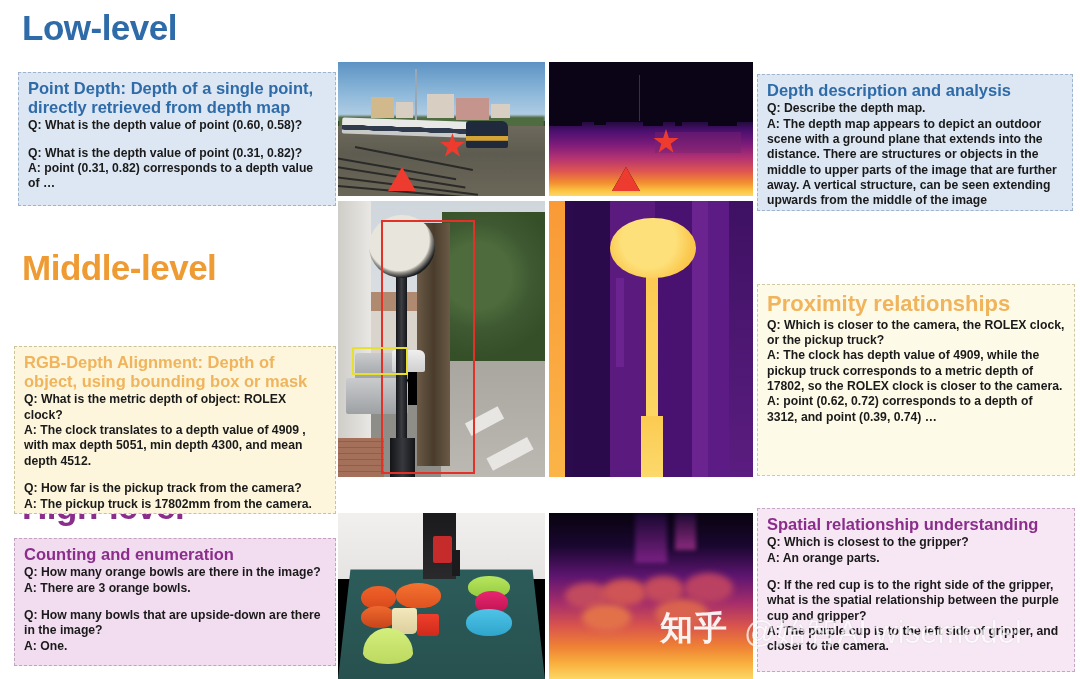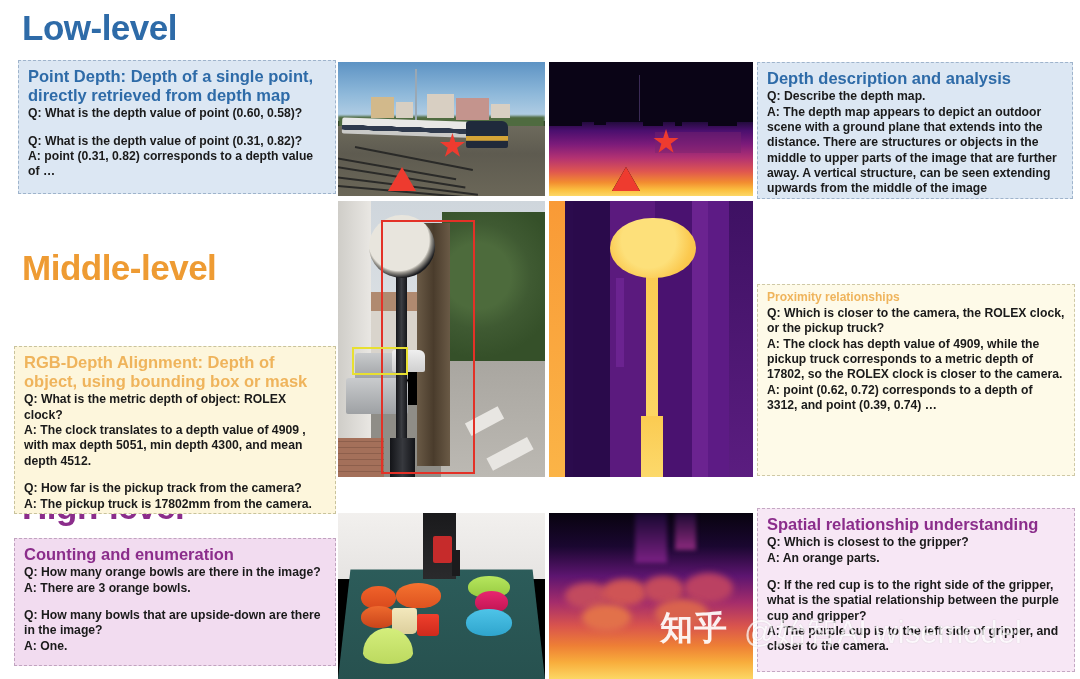--- a/index.html
+++ b/index.html
@@ -36,32 +36,32 @@
   }
   .card p {
     font-size: 12.2px;
     line-height: 1.26;
     color: #1a1a1a;
     font-weight: 600;
   }
   .card p.gap { margin-top: 12px; }
 
   
-  .card.blue { background: #DCE7F3; border-color: #9fb4cc; }
+  .card.blue { background: #DCE7F3; border-color: #9fb4cc; margin-top: 12px; }
   .card.blue .card-title { color: #2E6BA8; font-size: 16.5px; }
   
   .card.yellow { background: #FDF6DC; border-color: #c9c39c; margin-top: 40px; }
   .card.yellow .card-title { color: #EFB45C; font-size: 16.5px; }
   
   .card.pink { background: #F2DCF0; border-color: #c0a3bf; }
   .card.pink .card-title { color: #8B2D8B; font-size: 16.5px; }
   .card.pink-light { background: #F7E7F5; border-color: #c4a8c3; }
   .card.pink-light .card-title { color: #8B2D8B; font-size: 16.5px; }
   .card.yellow-light { background: #FEFAE8; border-color: #cfc9a6; }
-  .card.yellow-light .card-title { color: #EFB45C; font-size: 12px; }
+  .card.yellow-light .card-title { color: #EFB45C; font-size: 22px; }
 
   
   #card-point-depth  { left: 18px;  top: 60px;  width: 318px; height: 134px; }
   #card-depth-desc   { left: 757px; top: 62px;  width: 316px; height: 137px; }
   #card-rgbd         { left: 14px;  top: 306px; width: 322px; height: 168px; }
   #card-proximity    { left: 757px; top: 284px; width: 318px; height: 192px; }
   #card-counting     { left: 14px;  top: 538px; width: 322px; height: 128px; }
   #card-spatial      { left: 757px; top: 508px; width: 318px; height: 164px; }
 
   

